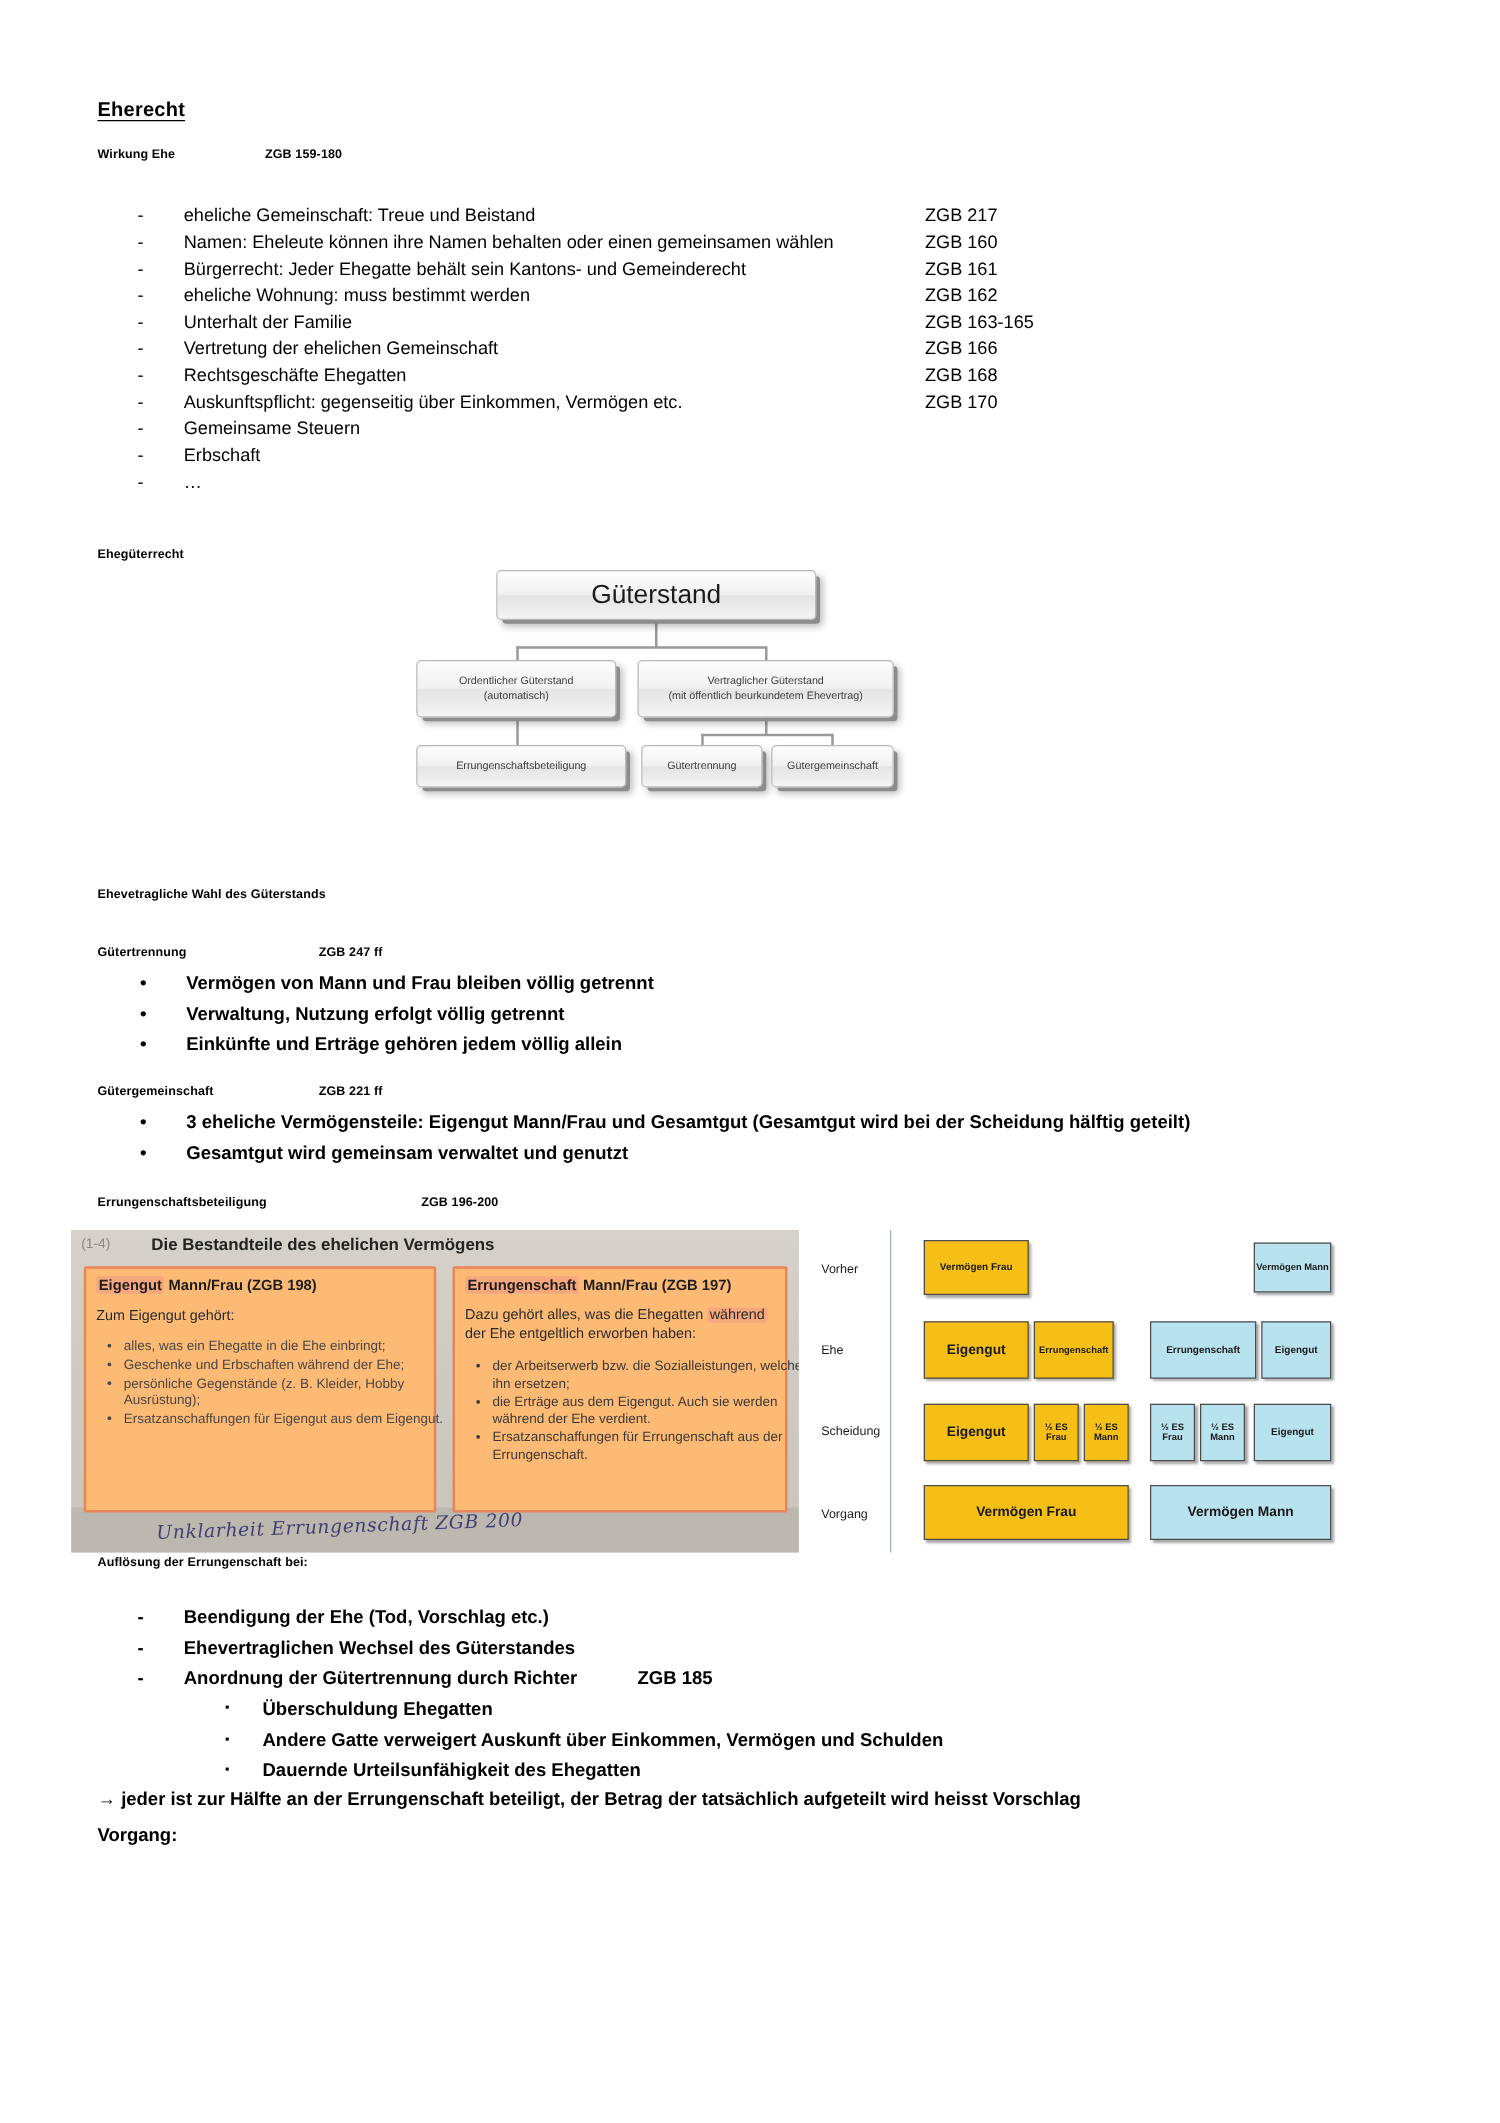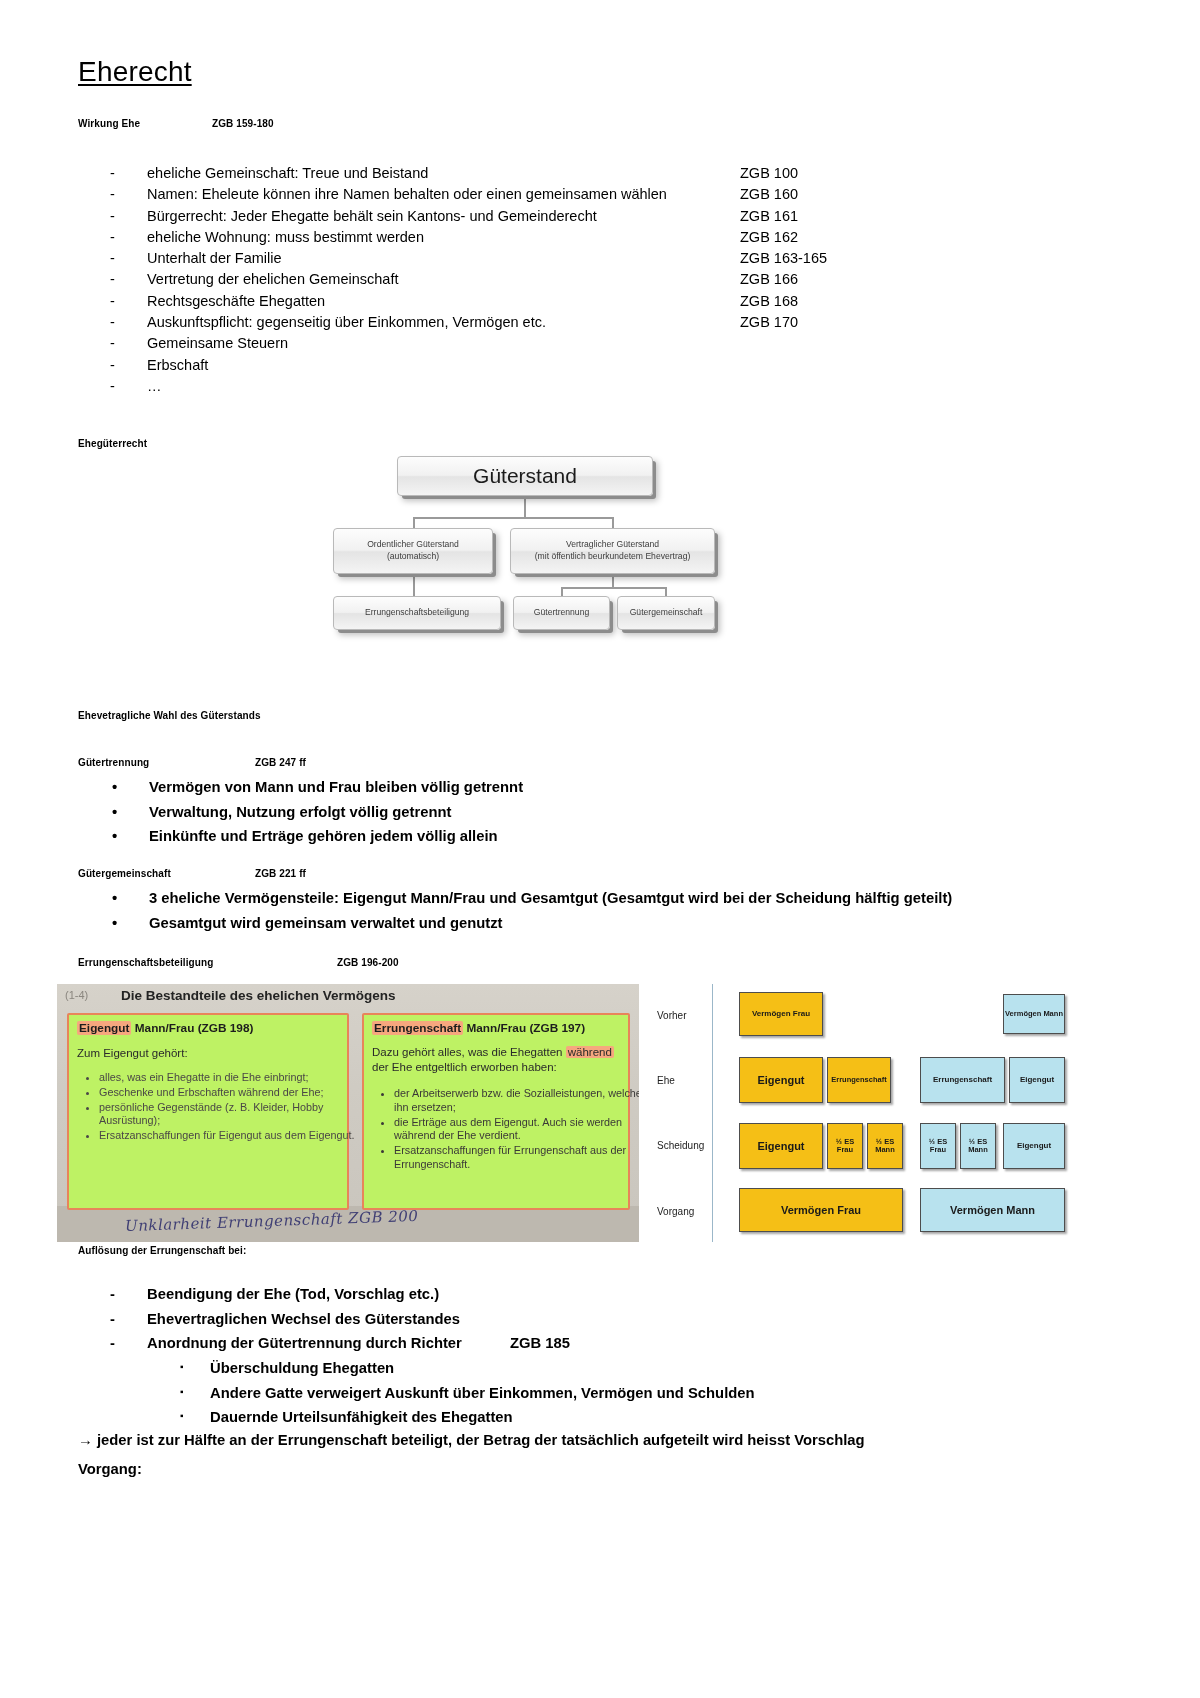--- a/index.html
+++ b/index.html
@@ -6,22 +6,22 @@
   body{
     width:1200px;height:1698px;position:relative;
     font-family:"Liberation Sans", sans-serif;
     color:#000;
     -webkit-font-smoothing:antialiased;
   }
   .page{position:relative;width:1200px;height:1698px;padding:0;box-sizing:border-box;}
 
   
   .h1{
-    position:absolute;left:78px;top:56px;
-    font-size:28px;font-weight:normal;letter-spacing:.2px;
+    position:absolute;left:78px;top:80px;
+    font-size:16px;font-weight:bold;letter-spacing:.2px;
     text-decoration:underline;text-underline-offset:3px;
   }
   .sec-head{
     position:absolute;font-size:10px;font-weight:bold;letter-spacing:.1px;
   }
 
   
   .dash-list{position:absolute;left:110px;top:165px;width:780px;}
   .dash-row{position:relative;height:21.3px;font-size:14.5px;}
   .dash-row .dash{position:absolute;left:0;top:0;}
@@ -51,21 +51,21 @@
   
   .scan{
     position:absolute;left:57px;top:984px;width:582px;height:258px;
     background:#cfcbc4;overflow:hidden;
   }
   .scan-inner{position:absolute;inset:0;background:
     linear-gradient(180deg,#d6d2ca 0%,#cfcbc3 40%,#c9c5bd 100%);}
   .scan-num{position:absolute;left:8px;top:5px;font-size:11px;color:#8a867f;}
   .scan-title{position:absolute;left:64px;top:4px;font-size:13.5px;font-weight:bold;color:#232323;}
   .scan-box{
-    position:absolute;background:#bef264;border:2px solid #e8845a;border-radius:2px;
+    position:absolute;background:#fdba74;border:2px solid #e8845a;border-radius:2px;
     box-sizing:border-box;
     padding-left:25px;
   }
   .sbox-l{left:10px;top:29px;width:282px;height:197px;}
   .sbox-r{left:305px;top:29px;width:268px;height:197px;}
   .sb-head{position:absolute;left:8px;top:6px;font-size:11.8px;font-weight:bold;color:#1d1d1d;white-space:nowrap;}
   .hl{background:#f6a77e;padding:0 2px;border-radius:2px;}
   .sb-sub{position:absolute;left:8px;font-size:11.5px;color:#2a2a2a;}
   .sb-ul{position:absolute;left:8px;width:262px;font-size:10.8px;color:#4a4746;line-height:1.28;}
   .sb-ul li{margin-bottom:1px;}
@@ -114,21 +114,21 @@
 
   <div class="h1">Eherecht</div>
 
   <div class="sec-head" style="left:78px;top:118px;">Wirkung Ehe</div>
   <div class="sec-head" style="left:212px;top:118px;">ZGB 159-180</div>
 
   <div class="dash-list">
     <div class="dash-row">
         <span class="dash">-</span>
         <span class="txt">eheliche Gemeinschaft: Treue und Beistand</span>
-        <span class="ref">ZGB 100</span>
+        <span class="ref">ZGB 217</span>
       </div>
     <div class="dash-row">
         <span class="dash">-</span>
         <span class="txt">Namen: Eheleute können ihre Namen behalten oder einen gemeinsamen wählen</span>
         <span class="ref">ZGB 160</span>
       </div>
     <div class="dash-row">
         <span class="dash">-</span>
         <span class="txt">Bürgerrecht: Jeder Ehegatte behält sein Kantons- und Gemeinderecht</span>
         <span class="ref">ZGB 161</span>

